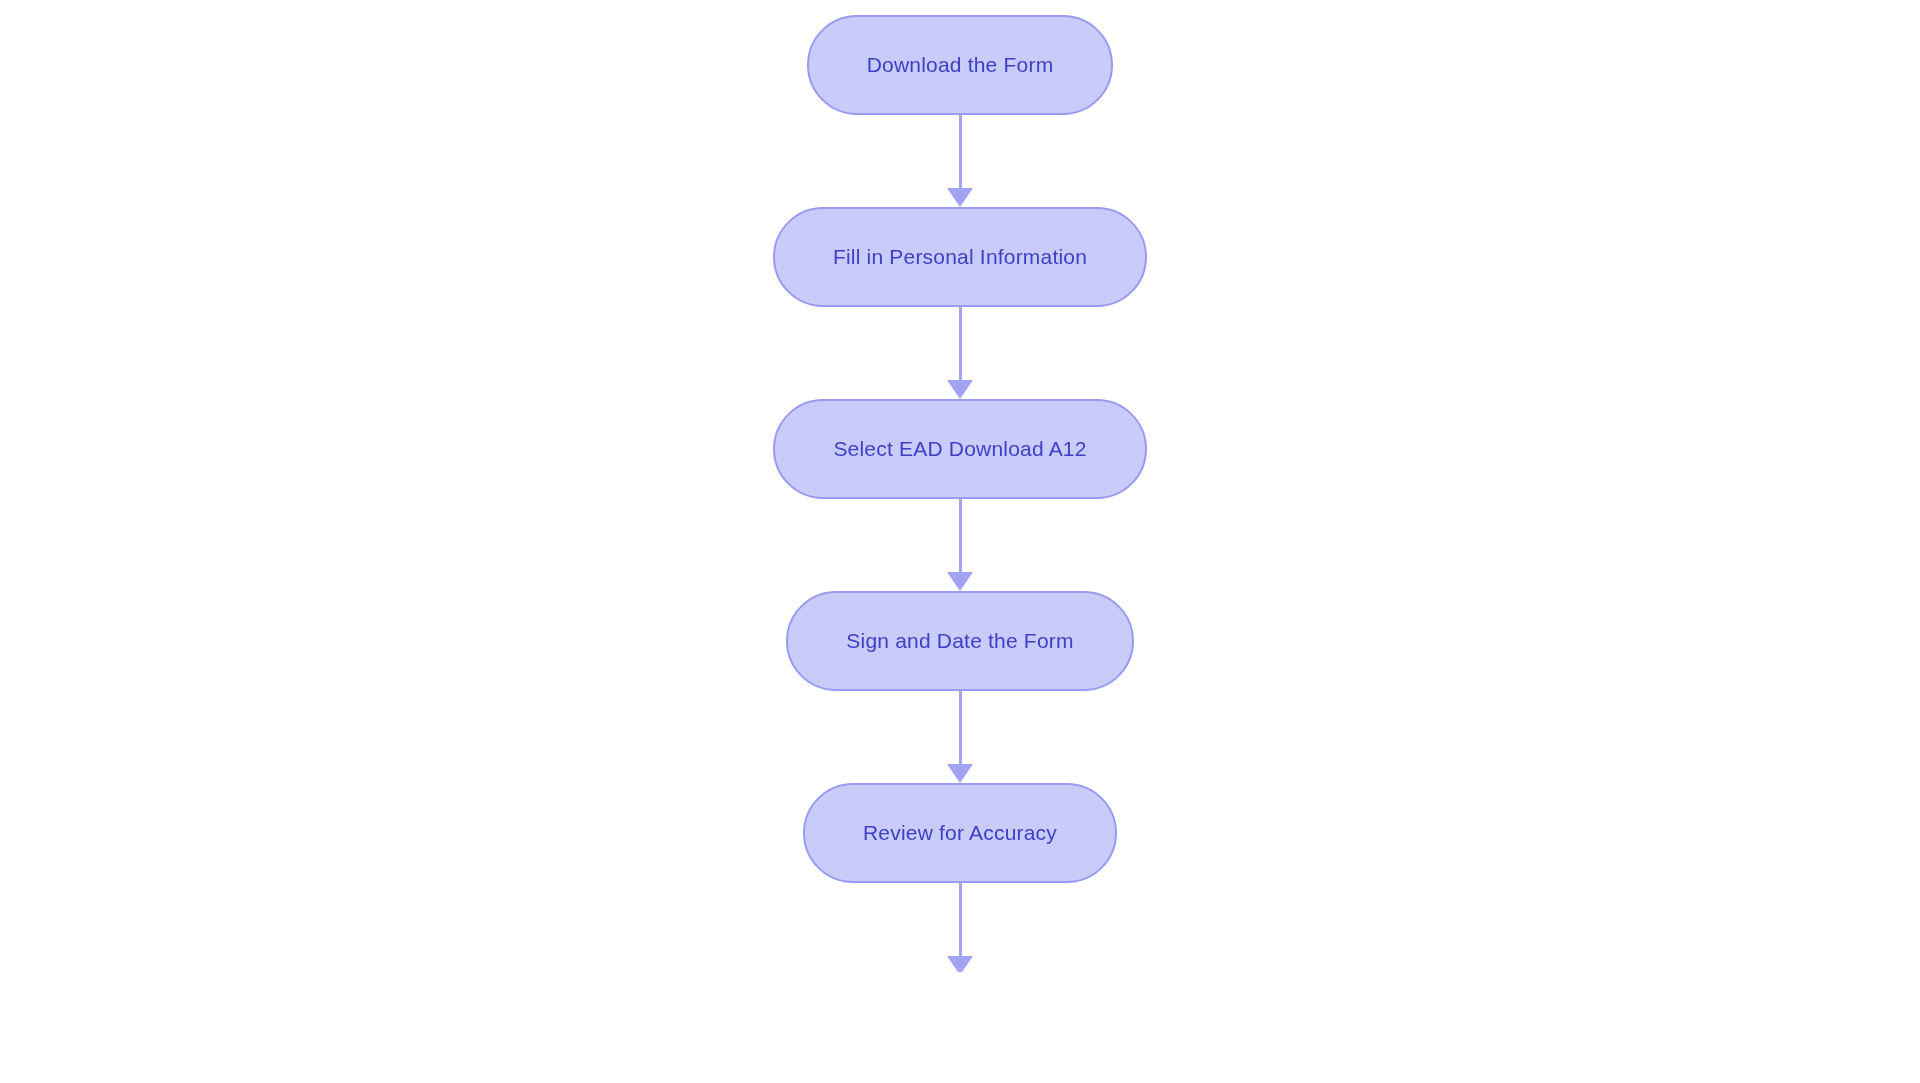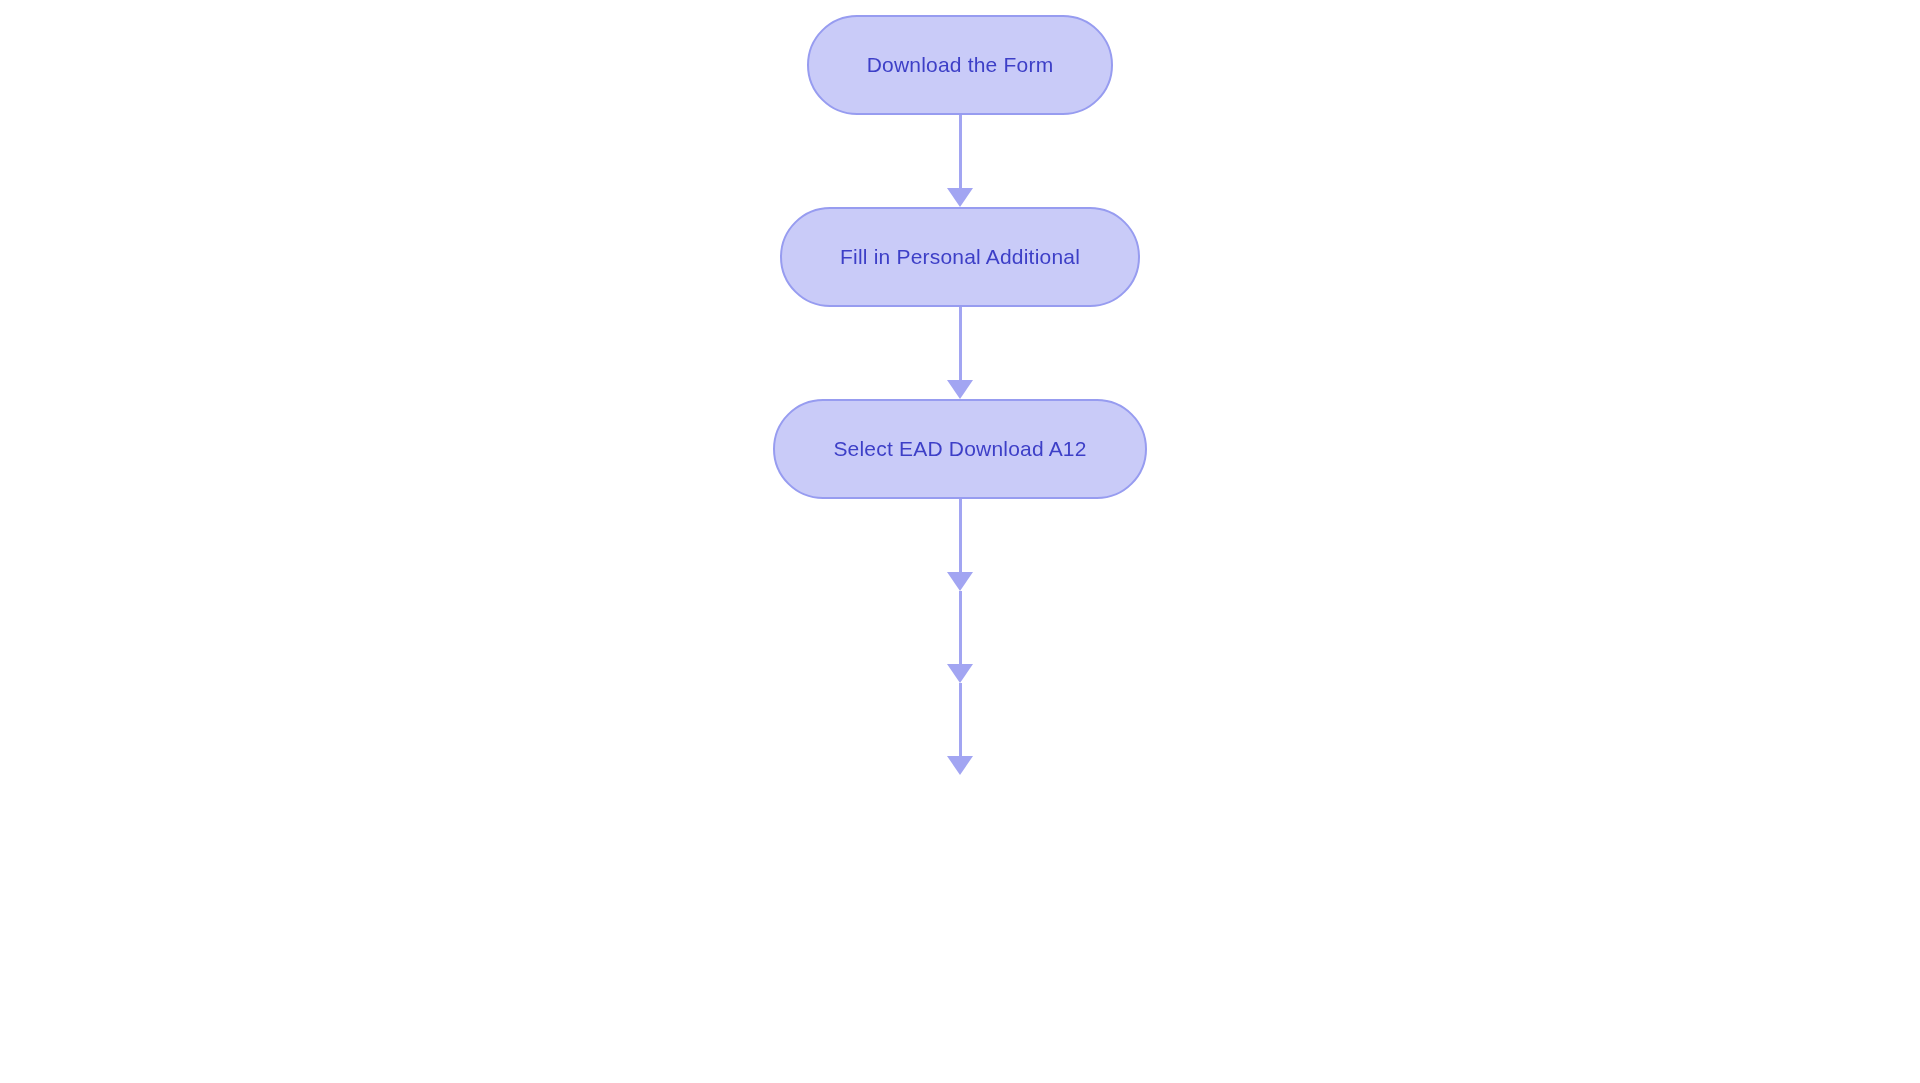--- a/index.html
+++ b/index.html
@@ -77,43 +77,49 @@
     <div class="node">
       <span>Download the Form</span>
     </div>
 
     <div class="arrow">
       <div class="shaft"></div>
       <div class="head"></div>
     </div>
 
     <div class="node">
-      <span>Fill in Personal Additional</span>
+      <span>Fill in Personal Information</span>
     </div>
 
     <div class="arrow">
       <div class="shaft"></div>
       <div class="head"></div>
     </div>
 
     <div class="node">
       <span>Select EAD Download A12</span>
     </div>
 
     <div class="arrow">
       <div class="shaft"></div>
       <div class="head"></div>
     </div>
 
+    <div class="node">
+      <span>Sign and Date the Form</span>
+    </div>
 
     <div class="arrow">
       <div class="shaft"></div>
       <div class="head"></div>
     </div>
 
+    <div class="node">
+      <span>Review for Accuracy</span>
+    </div>
 
     <div class="arrow">
       <div class="shaft"></div>
       <div class="head"></div>
     </div>
 
 
   </div>
 </div>
 

